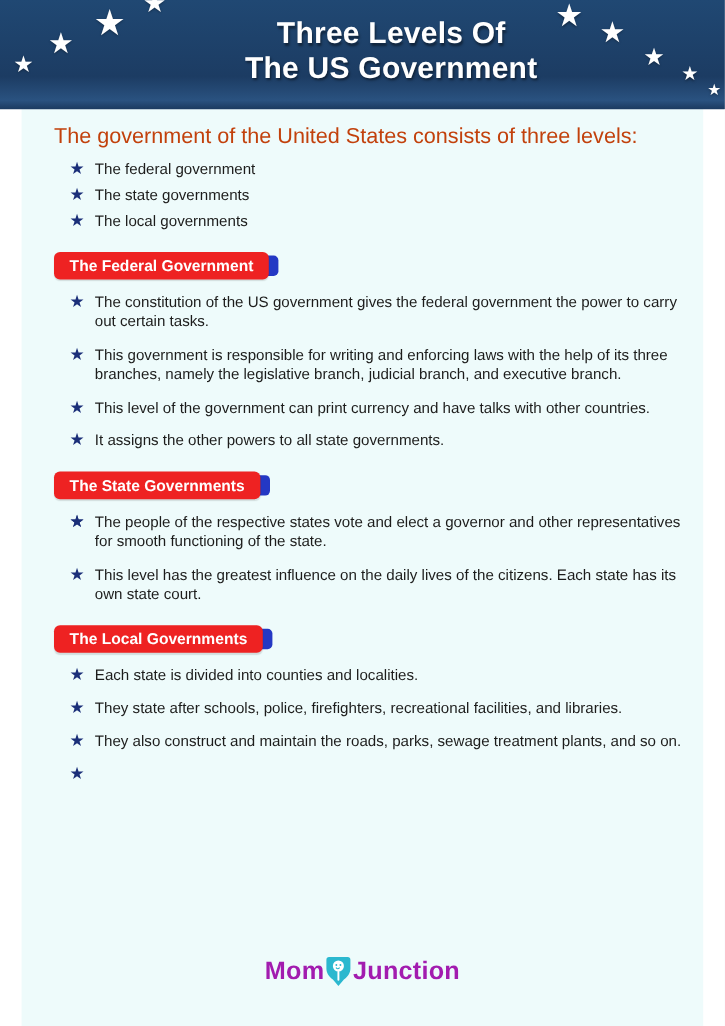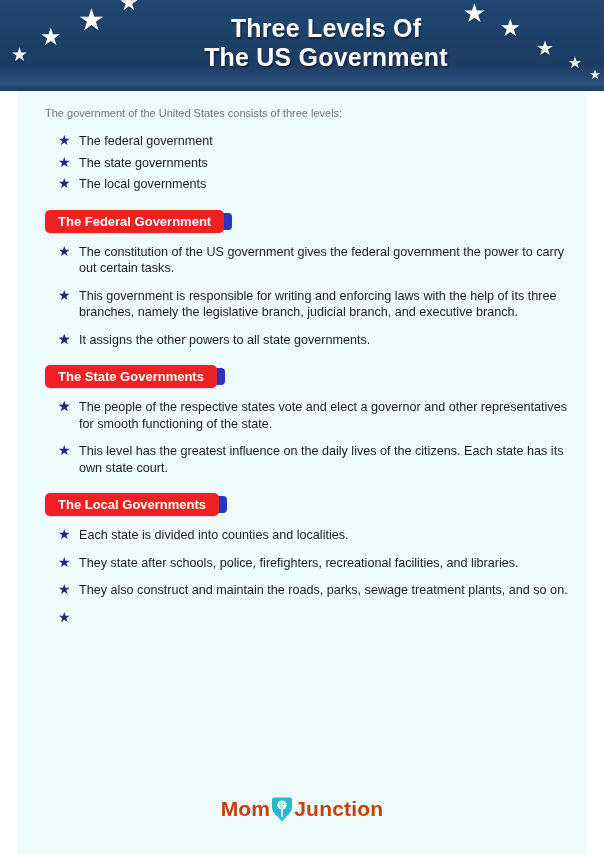--- a/index.html
+++ b/index.html
@@ -120,22 +120,22 @@
   
   .content {
     position: absolute;
     left: 18px;
     top: 91px;
     width: 568px;
     box-sizing: border-box;
     padding: 14px 16px 0 27px;
   }
   .intro {
-    font-size: 11px;
-    color: #737373;
+    font-size: 18px;
+    color: #c2410c;
     margin: 0 0 11px 0;
     line-height: 17px;
   }
   ul.blist {
     list-style: none;
     margin: 0;
     padding: 0;
   }
   ul.blist.tight li { margin-bottom: 5px; }
   ul.blist li {
@@ -197,21 +197,21 @@
     position: absolute;
     left: 0;
     top: 795px;
     width: 604px;
     text-align: center;
     z-index: 6;
   }
   .logo-inner {
     display: inline-block;
     position: relative;
-    color: #c2410c;
+    color: #a21caf;
     font-size: 21px;
     font-weight: bold;
     letter-spacing: .2px;
     line-height: 28px;
     white-space: nowrap;
   }
   .logo-mark {
     display: inline-block;
     position: relative;
     width: 22px;
@@ -287,20 +287,21 @@
         <li>
           <span class="star">★</span>
           <span>The constitution of the US government gives the federal government the power to carry out certain tasks.</span>
         </li>
         <li>
           <span class="star">★</span>
           <span>This government is responsible for writing and enforcing laws with the help of its three branches, namely the legislative branch, judicial branch, and executive branch.</span>
         </li>
         <li>
           <span class="star">★</span>
+          <span>This level of the government can print currency and have talks with other countries.</span>
         </li>
         <li>
           <span class="star">★</span>
           <span>It assigns the other powers to all state governments.</span>
         </li>
       </ul>
     </div>
 
     <div class="section">
       <div class="badge-row">

